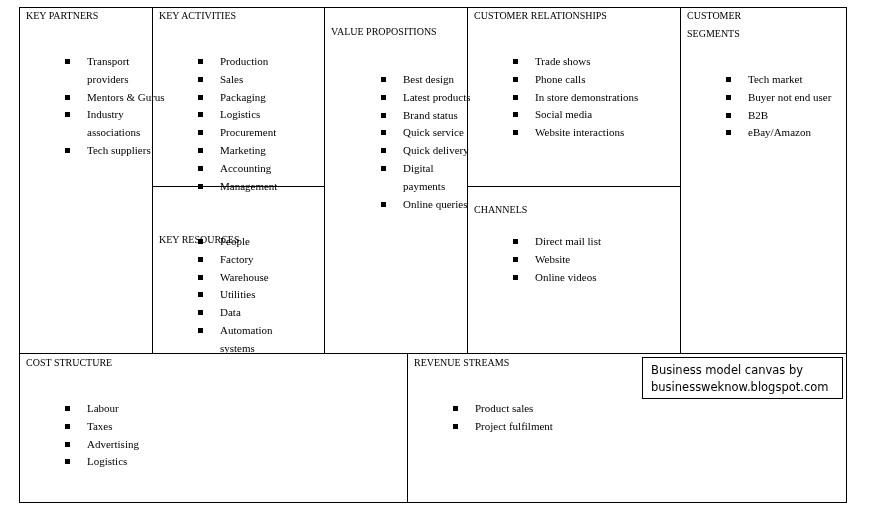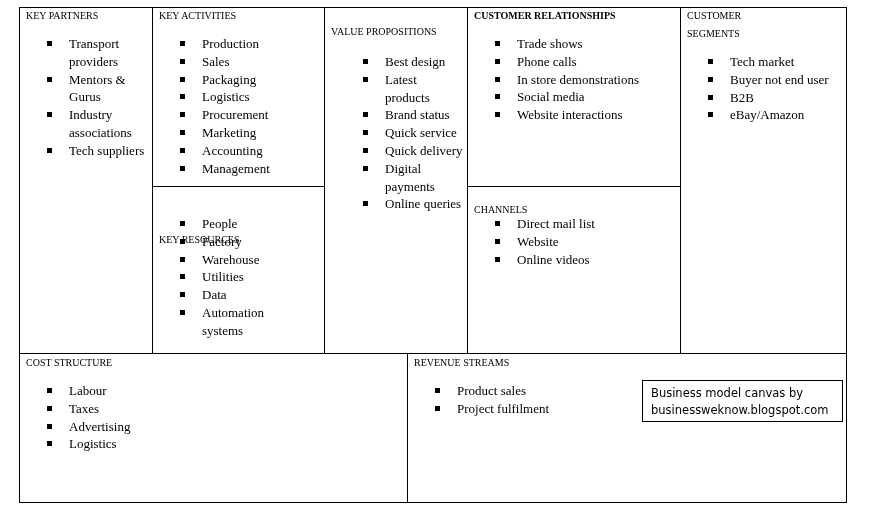--- a/index.html
+++ b/index.html
@@ -3,26 +3,26 @@
   <meta charset="utf-8">
   <style>
     html, body { margin:0; padding:0; background:#ffffff; }
     body { width:871px; height:515px; position:relative; overflow:hidden;
       font-family:"Liberation Serif", "DejaVu Serif", serif; color:#000; }
     .canvas { position:absolute; left:19px; top:7px; width:828px; height:496px;
       border:1px solid #000; box-sizing:border-box; }
     .vline { position:absolute; width:1px; background:#000; }
     .hline { position:absolute; height:1px; background:#000; }
     .title { position:absolute; font-size:10px; line-height:18px; white-space:pre-line; }
-    ul.items { position:absolute; margin:0; padding:0; list-style:none; font-size:13px; line-height:17.8px; }
+    ul.items { position:absolute; margin:18px; padding:0; list-style:none; font-size:11px; line-height:17.8px; }
     ul.items li { position:relative; padding-left:0; }
     ul.items li .bullet { position:absolute; left:-22px; top:6px; width:5px; height:5px; background:#000; }
     .credit { position:absolute; left:642px; top:357px; width:201px; height:42px; border:1px solid #000;
       box-sizing:border-box; font-family:"DejaVu Sans", "Liberation Sans", sans-serif; font-size:11.5px;
-      line-height:17px; padding:4px 0 0 8px;margin-top:23px; }
+      line-height:17px; padding:4px 0 0 8px; }
   </style>
 </head>
 <body>
 
 <div class="canvas"></div>
 
 <div class="vline" style="left:152px; top:7px; height:346px;"></div>
 <div class="vline" style="left:324px; top:7px; height:346px;"></div>
 <div class="vline" style="left:467px; top:7px; height:346px;"></div>
 <div class="vline" style="left:680px; top:7px; height:346px;"></div>
@@ -65,21 +65,21 @@
 <ul class="items" style="left:385px; top:53px; width:92px;">
   <li><span class="bullet"></span><span>Best design</span></li>
   <li style="width:70px;"><span class="bullet"></span><span>Latest products</span></li>
   <li><span class="bullet"></span><span>Brand status</span></li>
   <li><span class="bullet"></span><span>Quick service</span></li>
   <li><span class="bullet"></span><span>Quick delivery</span></li>
   <li style="width:70px;"><span class="bullet"></span><span>Digital payments</span></li>
   <li><span class="bullet"></span><span>Online queries</span></li>
 </ul>
 
-<div class="title" style="left:474px; top:7px;font-weight:bold;">CUSTOMER RELATIONSHIPS</div>
+<div class="title" style="left:474px; top:7px;">CUSTOMER RELATIONSHIPS</div>
 <ul class="items" style="left:517px; top:35px; width:160px;">
   <li><span class="bullet"></span><span>Trade shows</span></li>
   <li><span class="bullet"></span><span>Phone calls</span></li>
   <li><span class="bullet"></span><span>In store demonstrations</span></li>
   <li><span class="bullet"></span><span>Social media</span></li>
   <li><span class="bullet"></span><span>Website interactions</span></li>
 </ul>
 
 <div class="title" style="left:474px; top:187px;margin-top:14px;">CHANNELS</div>
 <ul class="items" style="left:517px; top:215px; width:160px;">

